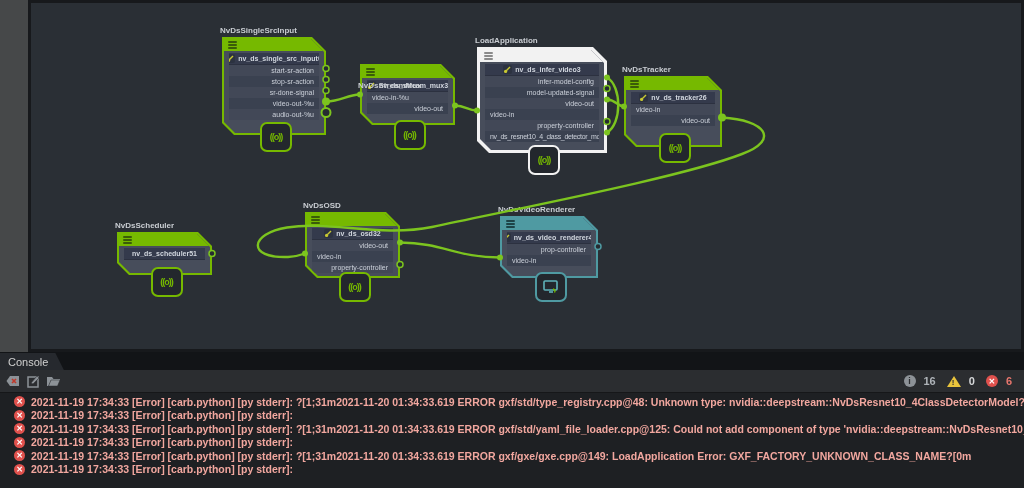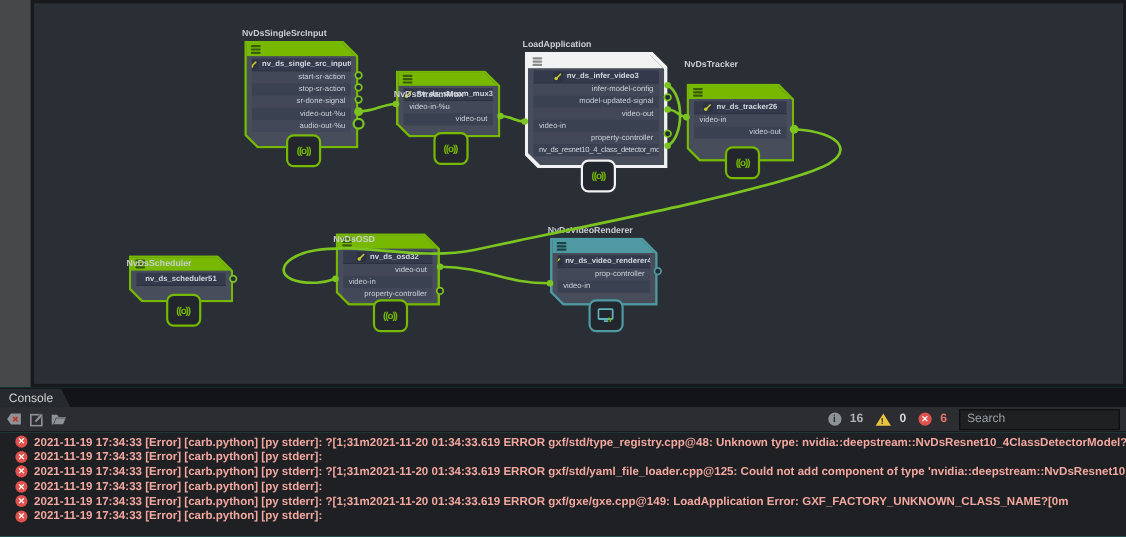--- a/index.html
+++ b/index.html
@@ -181,21 +181,21 @@
             <div class="row-port r odd">video-out</div>
             <div class="row-port l even">video-in</div>
             <div class="row-port r odd">property-controller</div>
             <div class="row-port l even" style="letter-spacing: -0.3px;">nv_ds_resnet10_4_class_detector_model6</div>
           </div>
         </div>
       </div>
       <div class="badge" style="left: 500px; top: 145px; border: 2px solid rgb(242, 242, 242);">
         <span class="badge-signal" style="color: rgb(118, 185, 0);">((o))</span>
       </div>
-      <div class="node-title" style="left: 594px; top: 54px;">NvDsTracker</div>
+      <div class="node-title" style="left: 594px; top: 65px;">NvDsTracker</div>
       <div class="node-wrap" style="left: 596px; top: 76px; width: 98px; height: 71px; background: rgb(118, 185, 0);">
         <div class="node-inner">
           <div class="node-header" style="background: rgb(118, 185, 0);">
             <div class="burger">
               <div style="background: rgb(58, 92, 8);"></div>
               <div style="background: rgb(58, 92, 8);"></div>
               <div style="background: rgb(58, 92, 8);"></div>
             </div>
           </div>
           <div class="rows">
@@ -209,41 +209,41 @@
               <span>nv_ds_tracker26</span>
             </div>
             <div class="row-port l odd">video-in</div>
             <div class="row-port r even">video-out</div>
           </div>
         </div>
       </div>
       <div class="badge" style="left: 631px; top: 133px; border: 2px solid rgb(118, 185, 0);">
         <span class="badge-signal" style="color: rgb(118, 185, 0);">((o))</span>
       </div>
-      <div class="node-title" style="left: 87px; top: 221px; margin-top: 14px;">NvDsScheduler</div>
+      <div class="node-title" style="left: 87px; top: 221px;">NvDsScheduler</div>
       <div class="node-wrap" style="left: 89px; top: 232px; width: 95px; height: 43px; background: rgb(118, 185, 0);">
         <div class="node-inner">
           <div class="node-header" style="background: rgb(118, 185, 0);">
             <div class="burger">
               <div style="background: rgb(58, 92, 8);"></div>
               <div style="background: rgb(58, 92, 8);"></div>
               <div style="background: rgb(58, 92, 8);"></div>
             </div>
           </div>
           <div class="rows">
             <div class="row-comp">
               <span>nv_ds_scheduler51</span>
             </div>
           </div>
         </div>
       </div>
       <div class="badge" style="left: 122.5px; top: 267px; border: 2px solid rgb(118, 185, 0);">
         <span class="badge-signal" style="color: rgb(118, 185, 0);">((o))</span>
       </div>
-      <div class="node-title" style="left: 275px; top: 201px; margin-top: 12px;">NvDsOSD</div>
+      <div class="node-title" style="left: 275px; top: 201px;">NvDsOSD</div>
       <div class="node-wrap" style="left: 277px; top: 212px; width: 95px; height: 66px; background: rgb(118, 185, 0);">
         <div class="node-inner">
           <div class="node-header" style="background: rgb(118, 185, 0);">
             <div class="burger">
               <div style="background: rgb(58, 92, 8);"></div>
               <div style="background: rgb(58, 92, 8);"></div>
               <div style="background: rgb(58, 92, 8);"></div>
             </div>
           </div>
           <div class="rows">
@@ -324,21 +324,20 @@
       </span>
       <span id="toolbar-spacer"></span>
       <span class="ico-info">i</span>
       <span class="cnt cnt-info">16</span>
       <span class="ico-warn">
           <span>!</span>
         </span>
       <span class="cnt cnt-warn">0</span>
       <span class="ico-err">✕</span>
       <span class="cnt cnt-err">6</span>
-      <input id="console-search" type="text" placeholder="Search" style="">
     </div>
     <div id="console-log">
         <div class="log-row">
           <span class="log-ico">✕</span>
           <span class="log-text">2021-11-19 17:34:33  [Error] [carb.python] [py stderr]: ?[1;31m2021-11-20 01:34:33.619 ERROR gxf/std/type_registry.cpp@48: Unknown type: nvidia::deepstream::NvDsResnet10_4ClassDetectorModel?[0m</span>
         </div>
         <div class="log-row">
           <span class="log-ico">✕</span>
           <span class="log-text">2021-11-19 17:34:33  [Error] [carb.python] [py stderr]:</span>
         </div>

